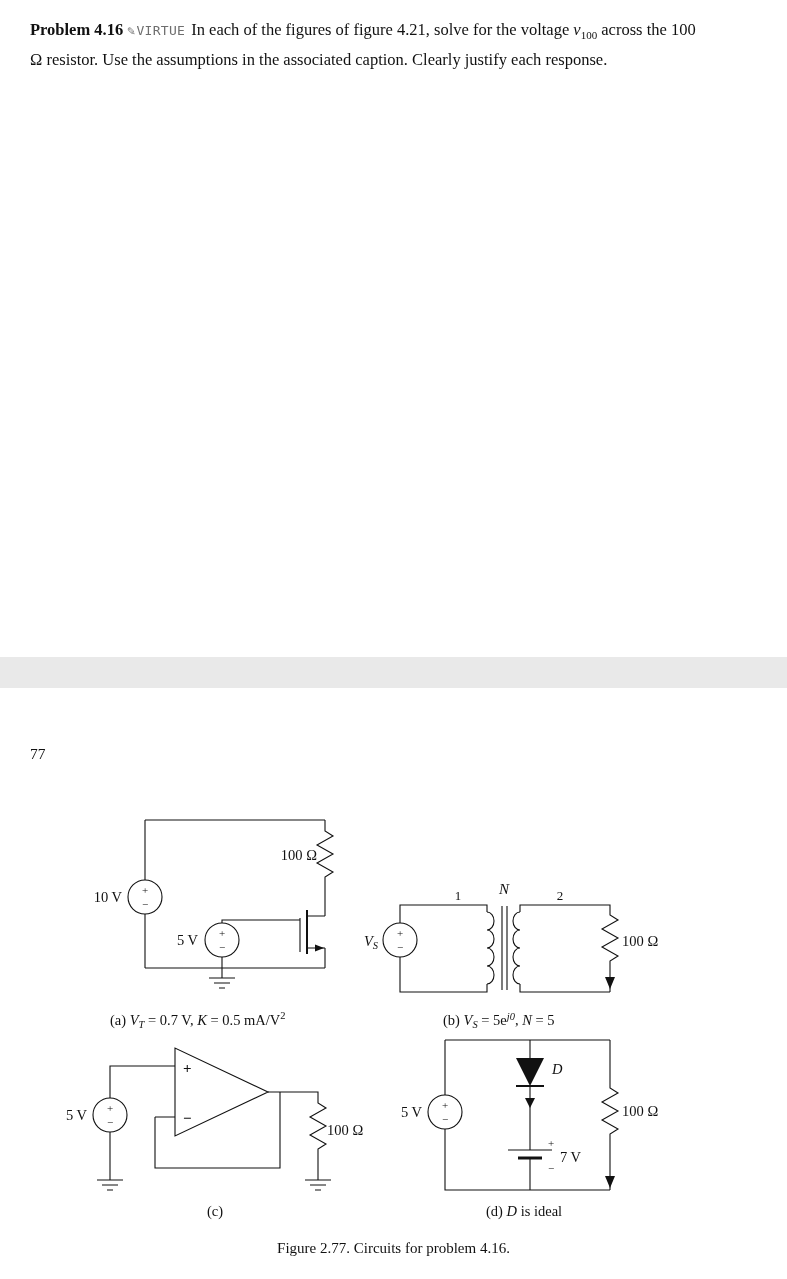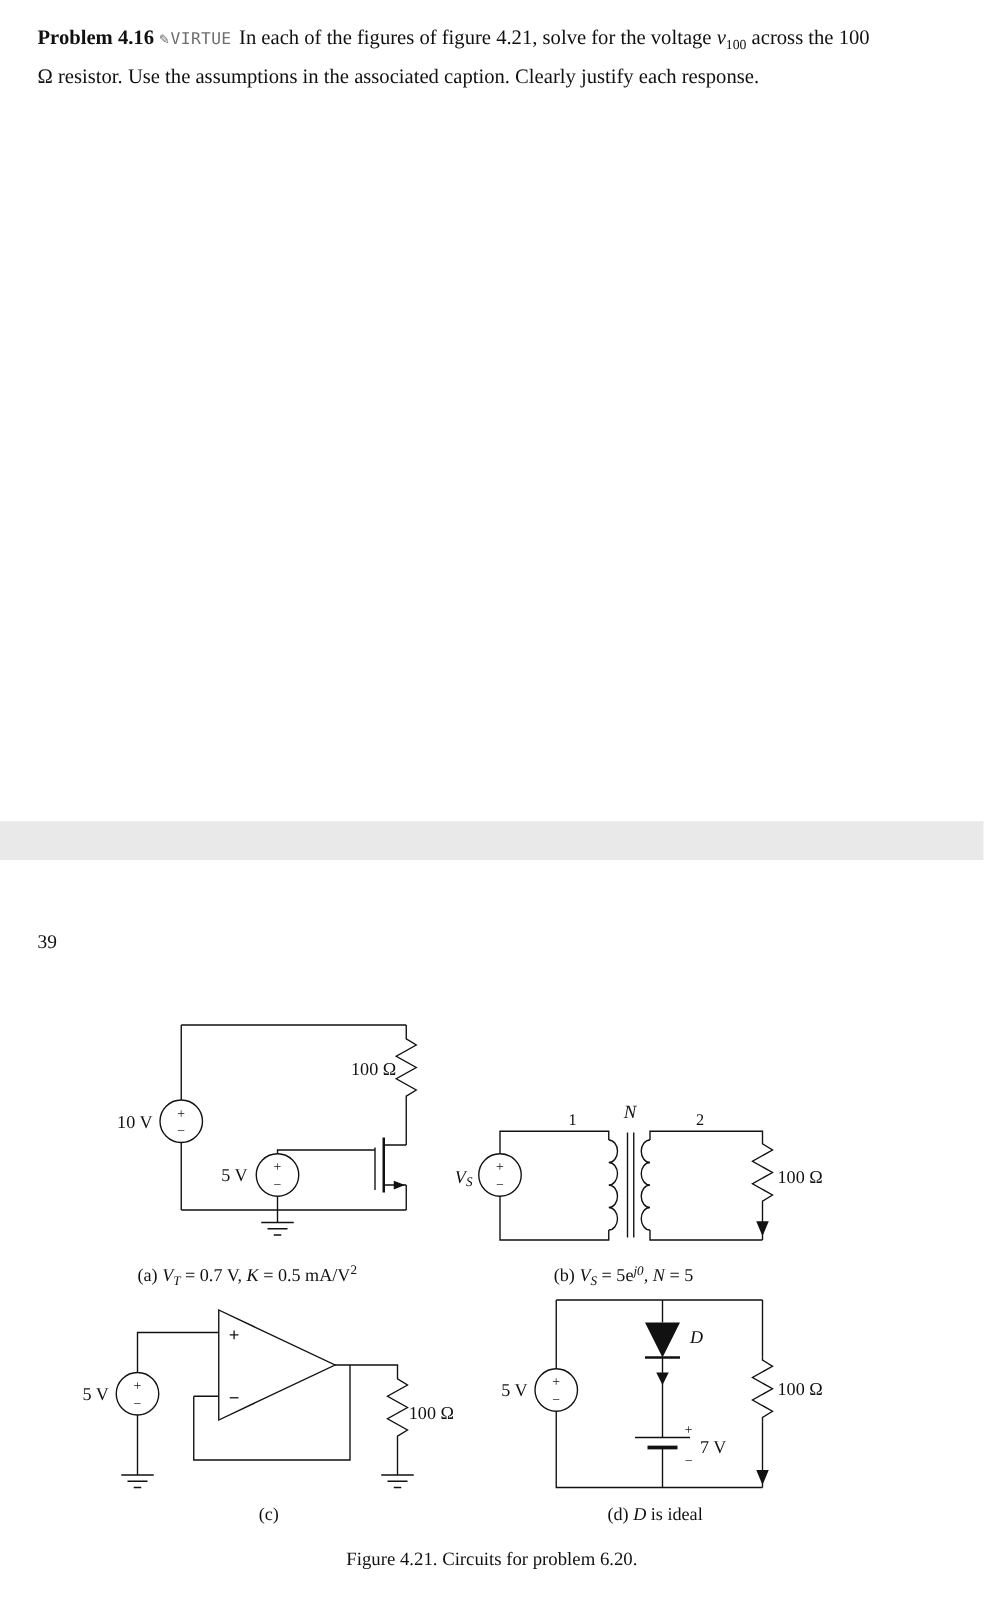--- a/index.html
+++ b/index.html
@@ -32,21 +32,21 @@
 <body>
 
 <div class="page">
 
   <p class="problem"><b>Problem 4.16</b>
     <span class="tag"><span class="icon">✎</span><span>VIRTUE</span></span><span>In each of the figures of figure 4.21, solve for the voltage </span><i>v</i><sub>100</sub><span> across the 100 Ω resistor. Use the assumptions in the associated caption. Clearly justify each response.</span></p>
 
   <div class="page-gap"></div>
 
   <div class="running">
-    <span class="pagenum">39</span>
+    <span class="pagenum">77</span>
   </div>
 
   <svg class="fig" viewBox="0 0 787 1279">
     <g stroke="#111" stroke-width="1.1" fill="none">
 
       <g>
         <path d="M145,820 H325 M145,820 V880 M145,914 V968 M145,968 H325 M325,820 V828 M325,880 V916 M307,916 H325 M222,923 V920 H300 M307,948 H325 M325,948 V968 M222,957 V978"></path>
         <circle cx="145" cy="897" r="17"></circle>
         <circle cx="222" cy="940" r="17"></circle>
         <path d="M325,828 l0,3 l8,5 l-16,9 l16,9 l-16,9 l16,9 l-8,5 l0,3"></path>
@@ -129,15 +129,15 @@
       <text x="551" y="1147" text-anchor="middle" font-size="11">+</text>
       <text x="560" y="1162">7 V</text>
       <text x="551" y="1172" text-anchor="middle" font-size="11">−</text>
       <text x="622" y="1116">100 Ω</text>
       <text x="486" y="1216">
         <tspan>(d) </tspan><tspan font-style="italic">D</tspan><tspan> is ideal</tspan>
       </text>
     </g>
   </svg>
 
-  <div class="figcap">Figure 4.21. Circuits for problem 6.20.</div>
+  <div class="figcap">Figure 2.77. Circuits for problem 4.16.</div>
 
 </div>
 
 </body></html>

